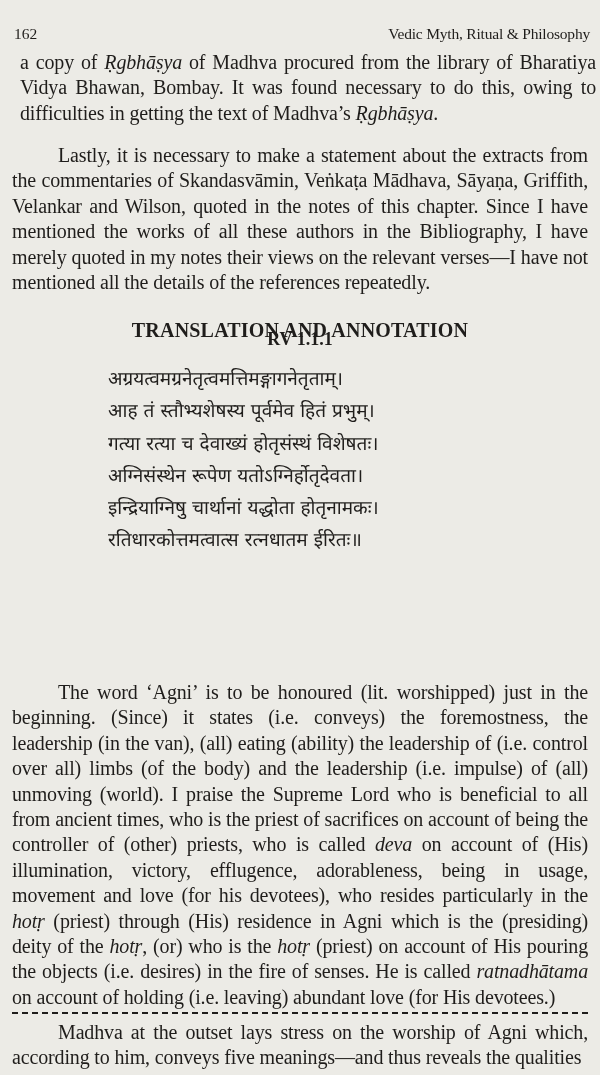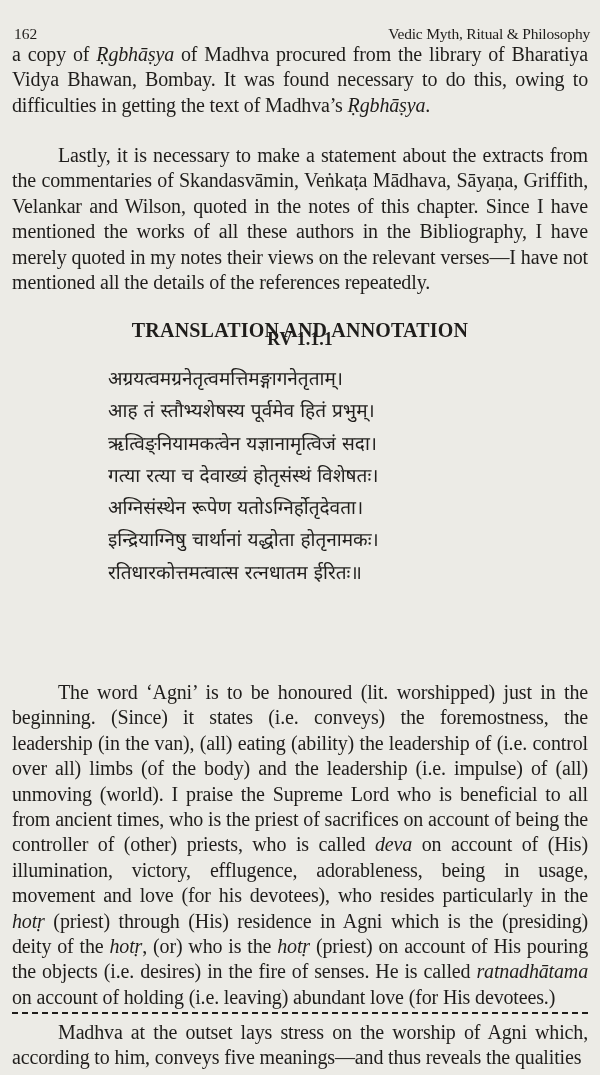--- a/index.html
+++ b/index.html
@@ -48,31 +48,30 @@
 </style>
 </head>
 <body>
 
 <div class="page">
   <div class="running-head">
     <span class="pnum">162</span>
     <span class="title">Vedic Myth, Ritual &amp; Philosophy</span>
   </div>
 
-  <p class="body-text p1" style="margin:0"><span>a copy of </span><i>Ṛgbhāṣya</i><span> of Madhva procured from the library of Bharatiya Vidya Bhawan, Bombay. It was found necessary to do this, owing to difficulties in getting the text of Madhva’s </span><i>Ṛgbhāṣya</i><span>.</span></p>
+  <p class="body-text p1" style="margin:8px"><span>a copy of </span><i>Ṛgbhāṣya</i><span> of Madhva procured from the library of Bharatiya Vidya Bhawan, Bombay. It was found necessary to do this, owing to difficulties in getting the text of Madhva’s </span><i>Ṛgbhāṣya</i><span>.</span></p>
 
   <p class="body-text p2 indent" style="margin:0">Lastly, it is necessary to make a statement about the extracts from the commentaries of Skandasvāmin, Veṅkaṭa Mādhava, Sāyaṇa, Griffith, Velankar and Wilson, quoted in the notes of this chapter. Since I have mentioned the works of all these authors in the Bibliography, I have merely quoted in my notes their views on the relevant verses—I have not mentioned all the details of the references repeatedly.</p>
 
   <div class="heading">TRANSLATION AND ANNOTATION</div>
   <div class="subheading">RV 1.1.1</div>
 
   <div class="verse">
     <div>अग्रयत्वमग्रनेतृत्वमत्तिमङ्गागनेतृताम्।</div>
     <div>आह तं स्तौभ्यशेषस्य पूर्वमेव हितं प्रभुम्।</div>
-    <div>ऋत्विङ्नियामकत्वेन यज्ञानामृत्विजं सदा।</div>
     <div>गत्या रत्या च देवाख्यं होतृसंस्थं विशेषतः।</div>
     <div>अग्निसंस्थेन रूपेण यतोऽग्निर्होतृदेवता।</div>
     <div>इन्द्रियाग्निषु चार्थानां यद्धोता होतृनामकः।</div>
     <div>रतिधारकोत्तमत्वात्स रत्नधातम ईरितः॥</div>
   </div>
 
   <p class="body-text p3 indent" style="margin:0"><span>The word ‘Agni’ is to be honoured (lit. worshipped) just in the beginning. (Since) it states (i.e. conveys) the foremostness, the leadership (in the van), (all) eating (ability) the leadership of (i.e. control over all) limbs (of the body) and the leadership (i.e. impulse) of (all) unmoving (world). I praise the Supreme Lord who is beneficial to all from ancient times, who is the priest of sacrifices on account of being the controller of (other) priests, who is called </span><i>deva</i><span> on account of (His) illumination, victory, efflugence, adorableness, being in usage, movement and love (for his devotees), who resides particularly in the </span><i>hotṛ</i><span> (priest) through (His) residence in Agni which is the (presiding) deity of the </span><i>hotṛ</i><span>, (or) who is the </span><i>hotṛ</i><span> (priest) on account of His pouring the objects (i.e. desires) in the fire of senses. He is called </span><i>ratnadhātama</i><span> on account of holding (i.e. leaving) abundant love (for His devotees.)</span></p>
 
   <div class="dashes"></div>
 

